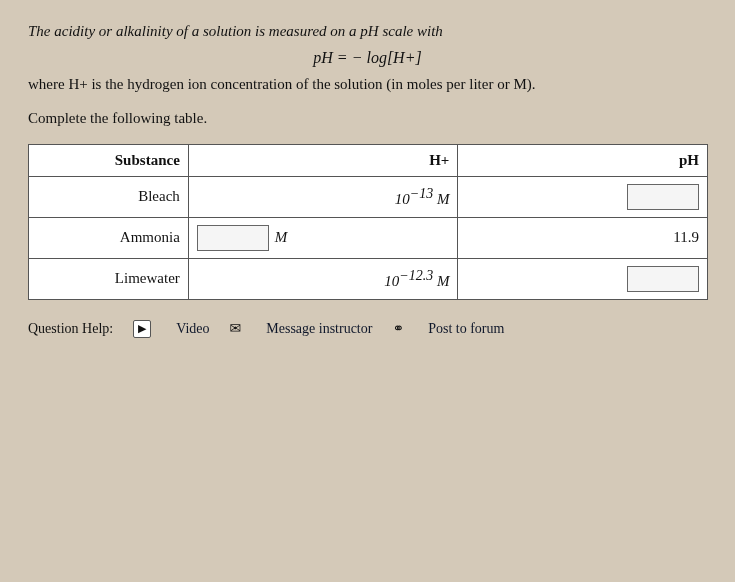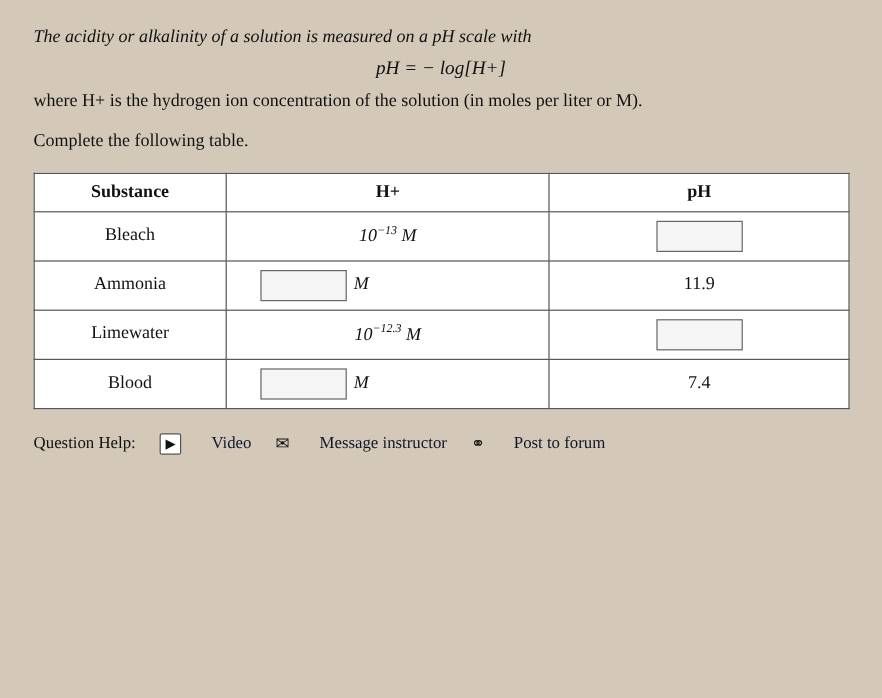--- a/index.html
+++ b/index.html
@@ -40,22 +40,22 @@
 
     table {
       border-collapse: collapse;
       width: 680px;
       margin-bottom: 20px;
       background: #fff;
     }
 
     th, td {
       border: 1.5px solid #555;
-      padding: 7px 28px;
-      text-align: center;
+      padding: 7px 8px;
+      text-align: right;
       vertical-align: middle;
     }
 
     thead th {
       font-weight: bold;
       font-size: 15px;
       background: #fff;
     }
 
     .col-substance { width: 160px; }
@@ -79,21 +79,21 @@
       background: #f5f5f5;
       vertical-align: middle;
     }
 
     .h-value {
       font-style: italic;
       font-size: 15px;
     }
 
     sup {
-      font-size: 10px;
+      font-size: 14px;
     }
 
     .footer {
       font-size: 14px;
       color: #111;
       margin-top: 4px;
       display: flex;
       align-items: center;
       gap: 20px;
     }
@@ -156,30 +156,20 @@
             <em class="italic-M">M</em>
           </span>
         </td>
         <td><span>11.9</span></td>
       </tr>
       <tr>
         <td>Limewater</td>
         <td><span class="h-value">10<sup>−12.3</sup> <em>M</em></span></td>
         <td><span class="ph-input-box"></span></td>
       </tr>
-      <tr>
-        <td>Blood</td>
-        <td>
-          <span style="display:flex;align-items:center;gap:6px;">
-            <span class="input-box"></span> 
-            <em class="italic-M">M</em>
-          </span>
-        </td>
-        <td><span>7.4</span></td>
-      </tr>
     </tbody>
 </table>
 
 <div class="footer">
   <span>Question Help:</span>
   <span class="footer-icon">▶</span>
   <a class="footer-link" href="#">Video</a>
   <span class="footer-envelope">✉</span>
   <a class="footer-link" href="#">Message instructor</a>
   <span>⚭</span>

